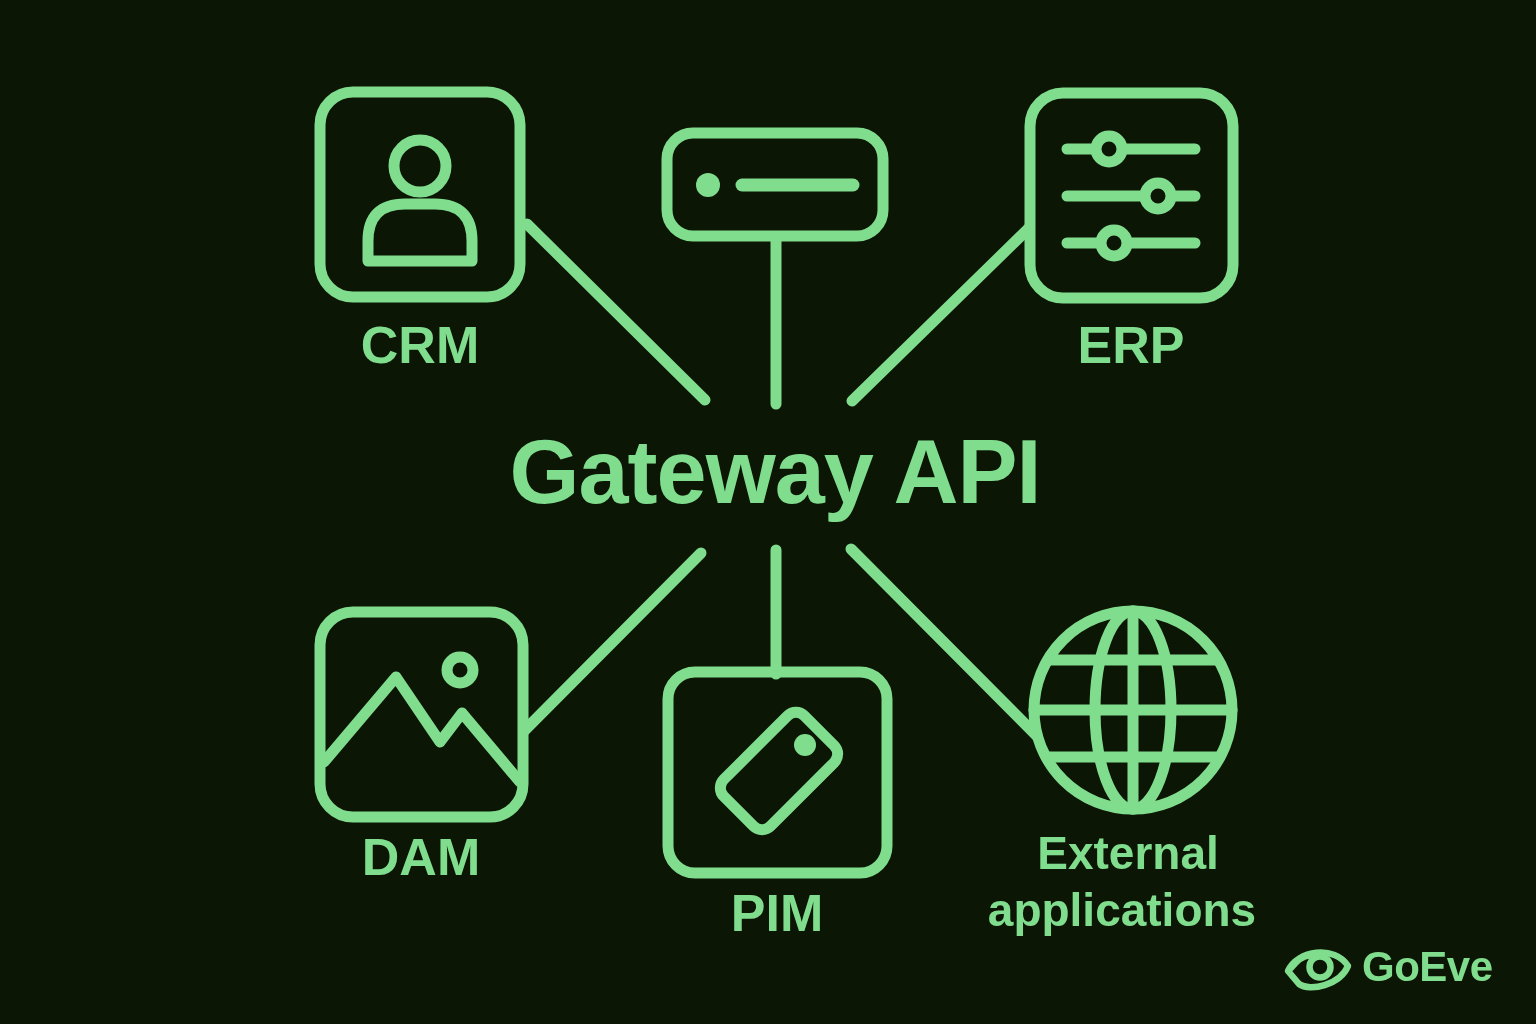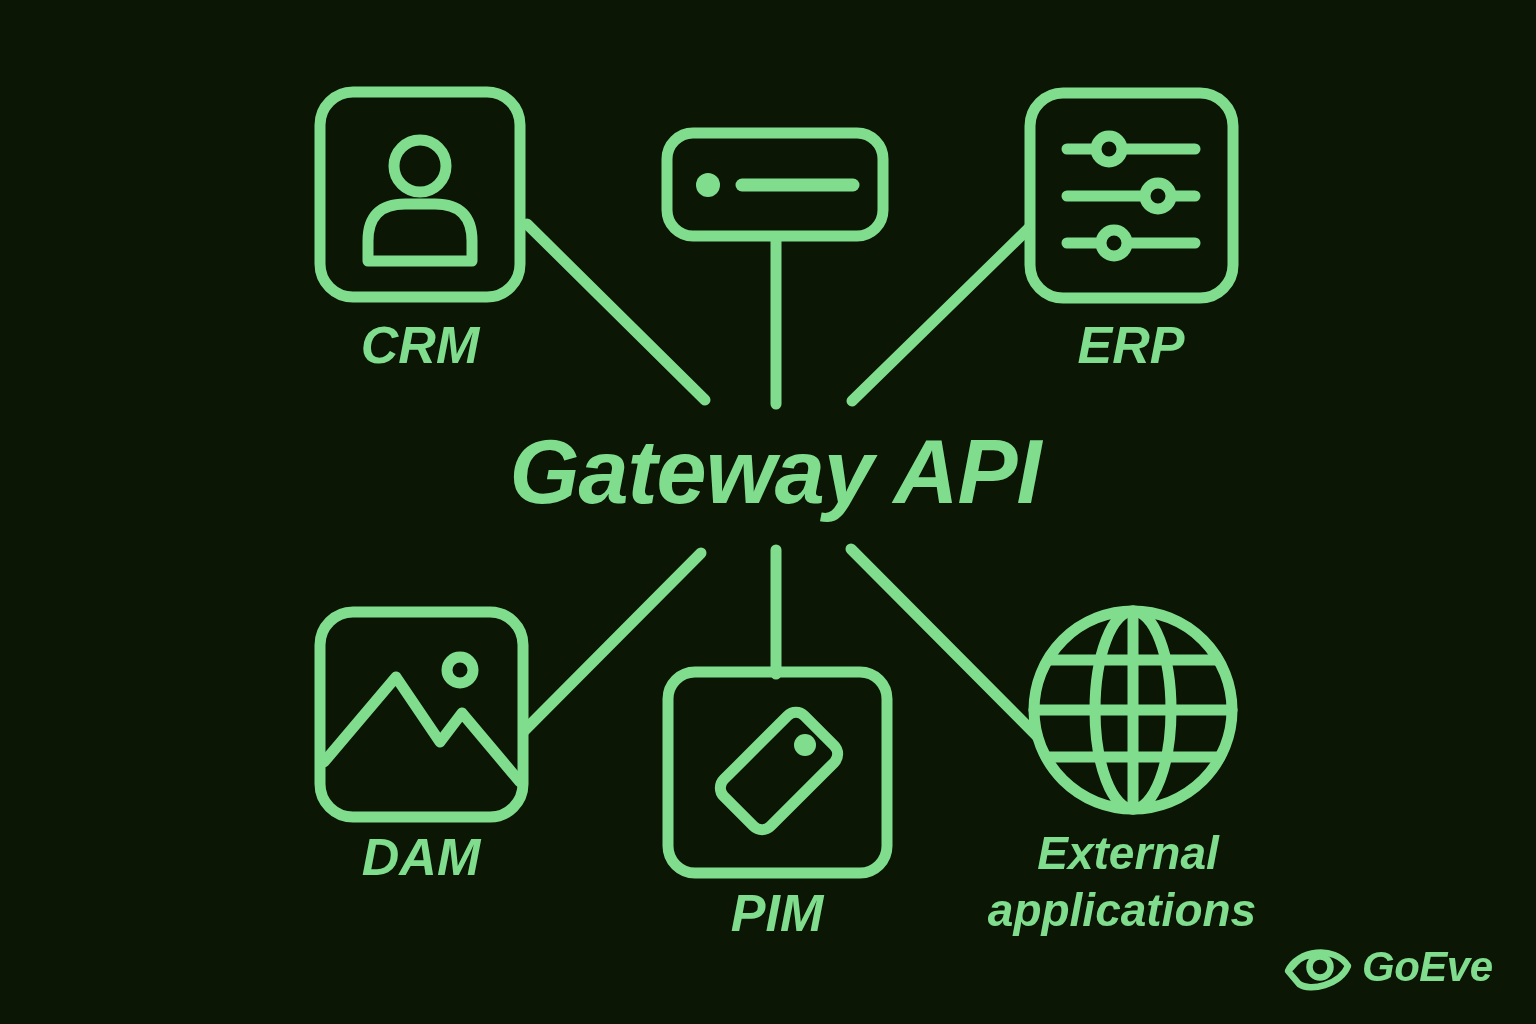--- a/index.html
+++ b/index.html
@@ -1,20 +1,20 @@
 <!DOCTYPE html>
 <html style="--accent: #80dd8e; --background: #0c1604;"><head>
 <meta charset="utf-8">
 <style>
   :root{
     --accent:#80dd8e;
     --background:#0c1604;
   }
   html,body{margin:0;padding:0;background:var(--background);}
-  .stage{width:1536px;height:1024px;position:relative;overflow:hidden;background:var(--background);font-style:italic;}
+  .stage{width:1536px;height:1024px;position:relative;overflow:hidden;background:var(--background);}
   svg{display:block;}
   .s{fill:none;stroke:var(--accent);stroke-width:11;stroke-linecap:round;stroke-linejoin:round;}
   .s13{fill:none;stroke:var(--accent);stroke-width:13;stroke-linecap:round;}
   .knob{fill:var(--background);stroke:var(--accent);stroke-width:11;}
   .dot{fill:var(--accent);stroke:none;}
   .eye{fill:none;stroke:var(--accent);stroke-width:6.5;stroke-linecap:round;stroke-linejoin:round;}
   text{fill:var(--accent);font-family:"Liberation Sans","DejaVu Sans",sans-serif;font-weight:bold;}
   .title{font-size:90px;text-anchor:middle;letter-spacing:-1px;}
   .lbl{font-size:52px;text-anchor:middle;}
   .lbl-sm{font-size:46px;text-anchor:middle;}

